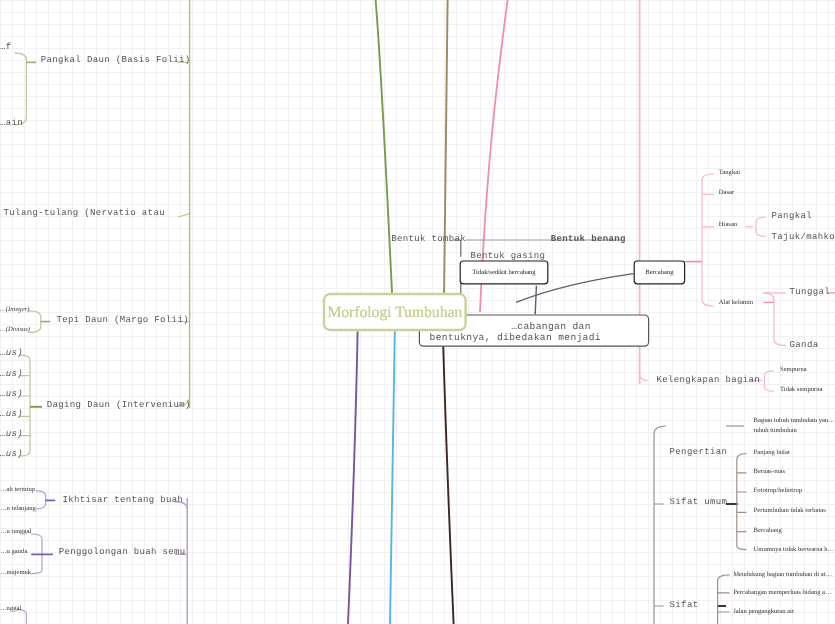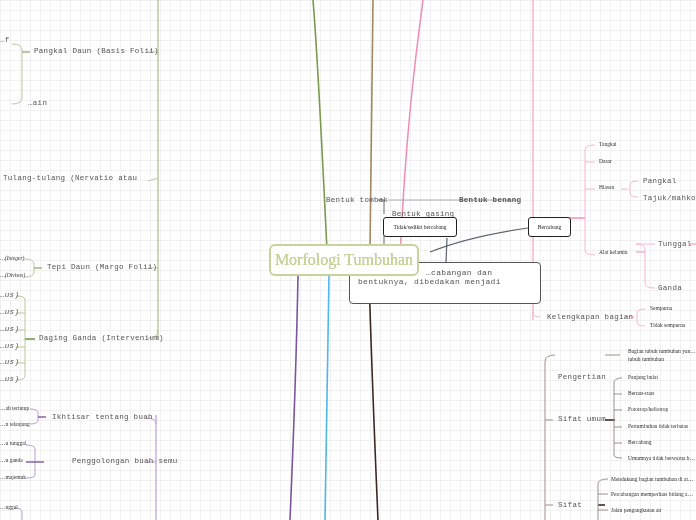--- a/index.html
+++ b/index.html
@@ -10,23 +10,23 @@
       linear-gradient(#f1f1f1 1px, transparent 1px),
       linear-gradient(90deg, #f1f1f1 1px, transparent 1px);
     background-size:10px 10px;
     font-family:"Liberation Mono", monospace;
   }
   svg.lines { position:absolute; left:0; top:0; width:696px; height:520px; }
   .t { position:absolute; white-space:nowrap; line-height:1; }
   .mono { font-family:"Liberation Mono", monospace; font-size:7.5px; color:#555; letter-spacing:0.3px; }
   .serif { font-family:"Liberation Serif", serif; font-size:5.5px; color:#333; }
   .root {
-    position:absolute; left:269px; top:244px; width:150px; height:32px;
+    position:absolute; left:269px; top:244px; width:120px; height:32px;
     border:2px solid #c7d39a; border-radius:6px; background:#fff;
-    font-family:"Liberation Serif", serif; font-size:16px; color:#c7d39a;
+    font-family:"Liberation Serif", serif; font-size:13px; color:#c7d39a;
     display:flex; align-items:center; justify-content:center; box-sizing:border-box;
     text-shadow: 0 0 0 #b9c77f;
   }
   .box {
     position:absolute; background:#fff; border:1px solid #555; border-radius:4px; box-sizing:border-box;
   }
   .blk {
     position:absolute; border:1.2px solid #222; border-radius:3px; background:#fff; box-sizing:border-box;
     font-family:"Liberation Serif", serif; font-size:5.5px; color:#222;
     display:flex; align-items:center; justify-content:center;
@@ -92,50 +92,50 @@
   <path d="M605,420 L615,420" stroke="#3c2a22" stroke-width="1.6"></path>
   <path d="M622,378 Q614,378 614,383 L614,455 Q614,458 622,458" stroke="#a08f88" fill="none"></path>
   <path d="M614,394 L622,394 M614,410 L622,410 M614,427 L622,427 M614,443 L622,443" stroke="#a08f88"></path>
   <path d="M605,505 L598,505" stroke="#3c2a22" stroke-width="1.6"></path>
   <path d="M608,479 Q598,479 598,484 L598,520" stroke="#a08f88" fill="none"></path>
   <path d="M598,494 L608,494 M598,510 L608,510" stroke="#a08f88"></path>
 </svg>
 
 <div class="t mono" style="left:0;top:37px;">…f</div>
 <div class="t mono" style="left:34px;top:48px;">Pangkal Daun (Basis Folii)</div>
-<div class="t mono" style="left:0;top:100px;margin-left:28px;">…ain</div>
+<div class="t mono" style="left:0;top:100px;">…ain</div>
 
 <div class="t mono" style="left:3px;top:175px;">Tulang-tulang (Nervatio atau</div>
 
 <div class="t serif" style="left:0;top:256px;font-style:italic;">…(Integer)</div>
 <div class="t mono" style="left:47px;top:264px;">Tepi Daun (Margo Folii)</div>
 <div class="t serif" style="left:0;top:273px;font-style:italic;">…(Divisus)</div>
 
 <div class="t mono" style="left:0;top:292px;font-style:italic;">…us)</div>
 <div class="t mono" style="left:0;top:309px;font-style:italic;">…us)</div>
 <div class="t mono" style="left:0;top:326px;font-style:italic;">…us)</div>
-<div class="t mono" style="left:39px;top:335px;">Daging Ganda (Intervenium)</div>
+<div class="t mono" style="left:39px;top:335px;">Daging Daun (Intervenium)</div>
 <div class="t mono" style="left:0;top:343px;font-style:italic;">…us)</div>
 <div class="t mono" style="left:0;top:359px;font-style:italic;">…us)</div>
 <div class="t mono" style="left:0;top:376px;font-style:italic;">…us)</div>
 
 <div class="t serif" style="left:0;top:406px;">…ah tertutup</div>
 <div class="t mono" style="left:52px;top:414px;">Ikhtisar tentang buah</div>
 <div class="t serif" style="left:0;top:422px;">…n telanjang</div>
 <div class="t serif" style="left:0;top:441px;">…u tunggal</div>
-<div class="t mono" style="left:49px;top:458px;margin-left:23px;">Penggolongan buah semu</div>
+<div class="t mono" style="left:49px;top:458px;">Penggolongan buah semu</div>
 <div class="t serif" style="left:0;top:458px;">…u ganda</div>
 <div class="t serif" style="left:0;top:475px;">…majemuk</div>
 <div class="t serif" style="left:0;top:505px;">…nggal</div>
 
 <div class="t mono" style="left:326px;top:197px;">Bentuk tombak</div>
 <div class="t mono" style="left:392px;top:211px;">Bentuk gasing</div>
 <div class="t mono" style="left:459px;top:197px;font-weight:bold;">Bentuk benang</div>
 
-<div class="box" style="left:349px;top:262px;width:192px;height:42px;">
+<div class="box" style="left:349px;top:262px;width:192px;height:27px;">
   <div class="t mono" style="left:76px;top:6px;font-size:8px;">…cabangan dan</div>
   <div class="t mono" style="left:8px;top:15px;font-size:8px;">bentuknya, dibedakan menjadi</div>
 </div>
 
 <div class="blk" style="left:383px;top:217px;width:74px;height:20px;">Tidak/sedikit bercabang</div>
 <div class="blk" style="left:528px;top:217px;width:43px;height:20px;">Bercabang</div>
 
 <div class="root">Morfologi Tumbuhan</div>
 
 <div class="t serif" style="left:599px;top:142px;">Tangkai</div>

